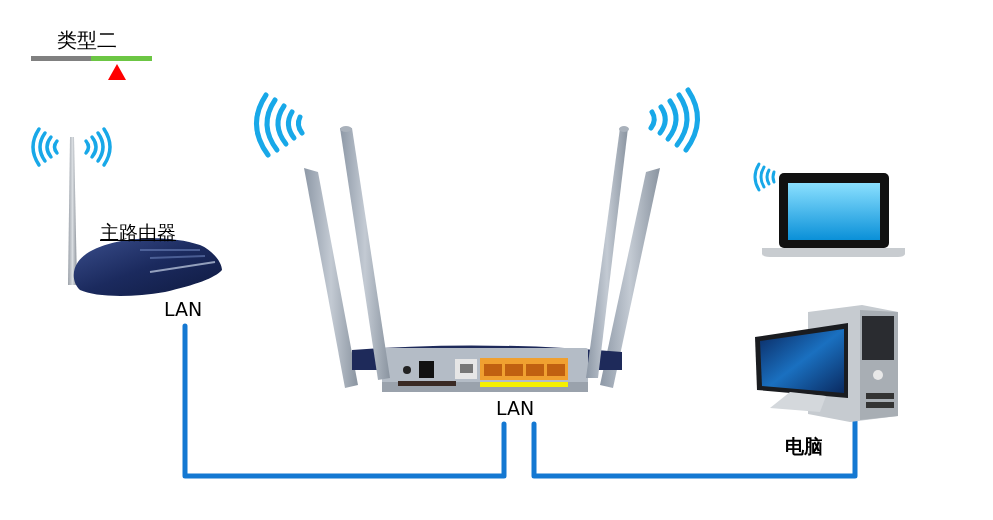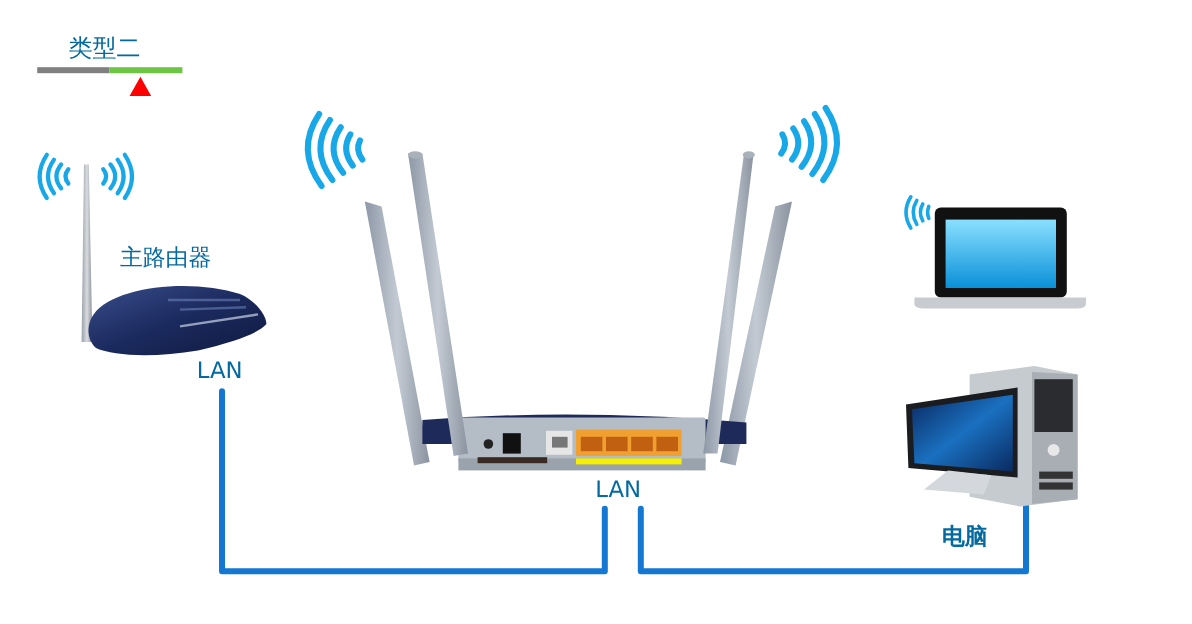--- a/index.html
+++ b/index.html
@@ -1,18 +1,18 @@
 <!DOCTYPE html>
 <html><head>
 <meta charset="utf-8">
 <style>
   html,body{margin:0;padding:0;background:#fff;}
   body{width:993px;height:520px;position:relative;overflow:hidden;font-family:"DejaVu Sans","Liberation Sans",sans-serif;}
   .abs{position:absolute;}
-  .label{color:#0369a1;font-size:19px;white-space:nowrap;}
+  .label{color:#000000;font-size:19px;white-space:nowrap;}
   svg{position:absolute;left:0;top:0;}
 </style>
 </head>
 <body>
 
 <div class="abs label" style="left:57px;top:27px;font-size:20px;">类型二</div>
 <div class="abs" style="left:31px;top:56px;width:60px;height:5px;background:#808080;"></div>
 <div class="abs" style="left:91px;top:56px;width:61px;height:5px;background:#6cc644;"></div>
 <div class="abs" style="left:108px;top:64px;width:0;height:0;border-left:9px solid transparent;border-right:9px solid transparent;border-bottom:16px solid #ff0000;"></div>
 
@@ -39,21 +39,21 @@
       <stop offset="1" stop-color="#8a94a0"></stop>
     </linearGradient>
   </defs>
 
   <polygon points="70,137 74,137 77,285 68,285" fill="url(#ant)"></polygon>
 
   <path d="M78,262 C95,238 160,232 200,245 C212,250 222,262 222,270 C215,278 195,285 165,292 C130,298 95,297 80,290 C72,283 72,270 78,262 Z" fill="url(#mrBody)"></path>
   <path d="M150,272 L215,262" stroke="#c8d4e8" stroke-width="2" opacity="0.7"></path>
   <path d="M140,250 L200,250 M150,258 L205,256" stroke="#6a80b8" stroke-width="2" opacity="0.6"></path>
 </svg>
-<div class="abs label" style="left:100px;top:202px;">主路由器</div>
+<div class="abs label" style="left:100px;top:220px;text-decoration:underline;">主路由器</div>
 <div class="abs label" style="left:164px;top:298px;">LAN</div>
 
 <svg width="993" height="520">
   <g stroke="#18a8e8" stroke-width="3.5" fill="none" stroke-linecap="round">
     <path d="M45,133 Q35,147 45,161"></path>
       <path d="M51,137 Q43,147 51,157"></path>
       <path d="M57,141 Q52,147 57,153"></path>
     <path d="M39,129 Q27,147 39,165"></path>
   </g>
   <g stroke="#18a8e8" stroke-width="3.5" fill="none" stroke-linecap="round">

